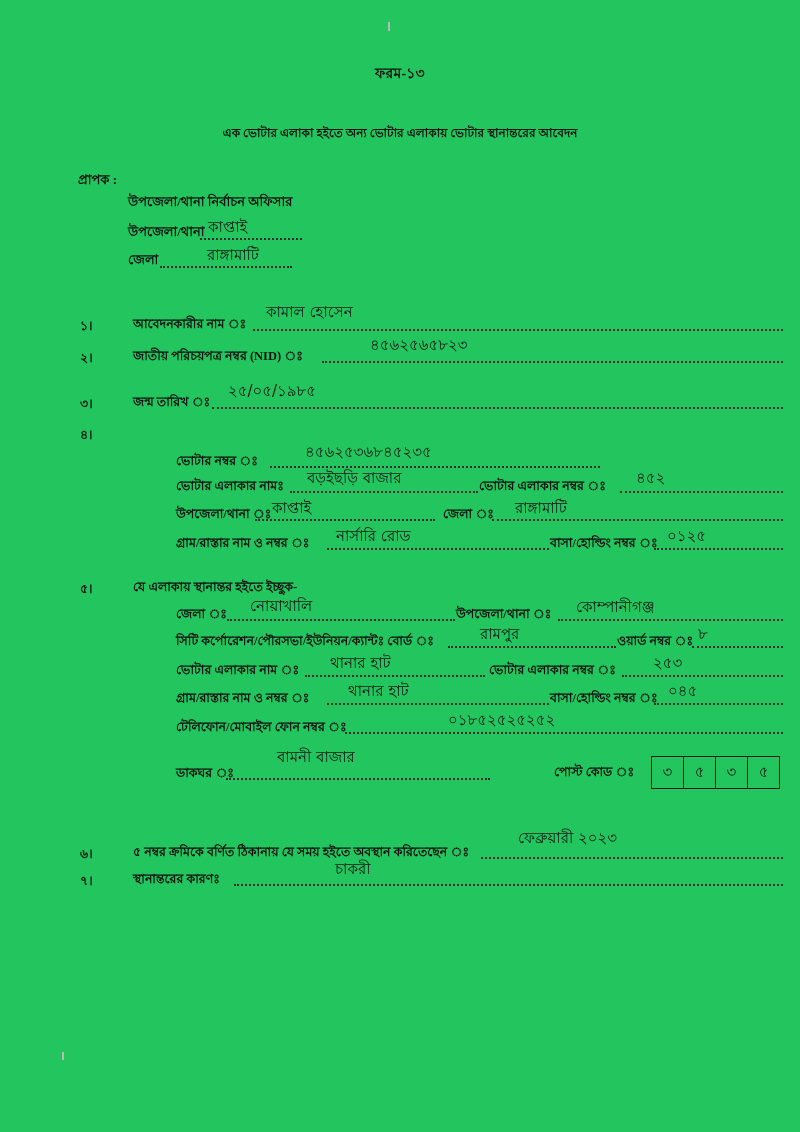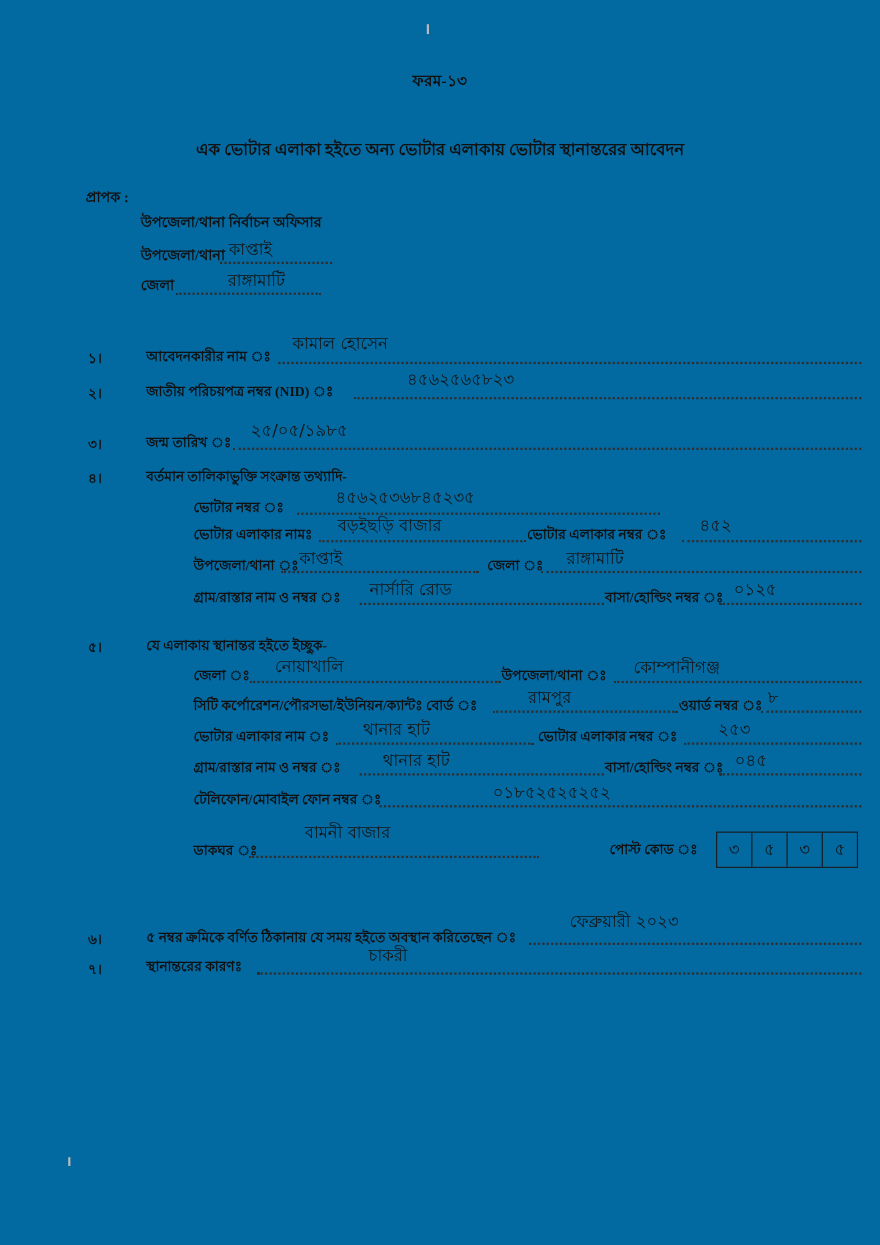--- a/index.html
+++ b/index.html
@@ -8,21 +8,21 @@
     background: #ffffff;
   }
   body {
     font-family: "Liberation Serif", "DejaVu Serif", serif;
     color: #111111;
   }
   .page {
     position: relative;
     width: 800px;
     height: 1132px;
-    background: #0369a1;
+    background: #22c55e;
     overflow: hidden;
   }
   
   .form-no {
     position: absolute;
     top: 62px;
     left: 0;
     width: 800px;
     text-align: center;
     font-size: 14px;
@@ -37,21 +37,21 @@
     text-align: center;
     font-size: 13.5px;
     font-weight: bold;
   }
   .doc-title {
     position: absolute;
     top: 124px;
     left: 0;
     width: 800px;
     text-align: center;
-    font-size: 15px;
+    font-size: 12px;
     font-weight: bold;
   }
   
   .recipient-label {
     position: absolute;
     top: 170px;
     left: 78px;
     font-size: 13px;
     font-weight: bold;
   }
@@ -158,21 +158,20 @@
   <div class="item-label" style="top:347px;">জাতীয় পরিচয়পত্র নম্বর (NID) ঃ</div>
   <div class="fill" style="top:361px; left:322px; width:461px;"></div>
   <div class="hw" style="top:333px; left:330px;margin-left:40px;">৪৫৬২৫৬৫৮২৩</div>
 
   <div class="item-num" style="top:395px;">৩।</div>
   <div class="item-label" style="top:393px;">জন্ম তারিখ ঃ</div>
   <div class="fill" style="top:407px; left:212px; width:571px;"></div>
   <div class="hw" style="top:379px; left:228px;">২৫/০৫/১৯৮৫</div>
 
   <div class="item-num" style="top:426px;">৪।</div>
-  <div class="item-label" style="top:424px;">বর্তমান তালিকাভুক্তি সংক্রান্ত তথ্যাদি-</div>
 
   <div class="sub-label" style="top:452px; left:176px;">ভোটার নম্বর ঃ</div>
   <div class="fill" style="top:466px; left:270px; width:330px;"></div>
   <div class="hw" style="top:440px; left:305px;">৪৫৬২৫৩৬৮৪৫২৩৫</div>
 
   <div class="sub-label" style="top:477px; left:176px;">ভোটার এলাকার নামঃ</div>
   <div class="fill" style="top:491px; left:290px; width:188px;"></div>
   <div class="hw" style="top:466px; left:307px;">বড়ইছড়ি বাজার</div>
 
   <div class="sub-label" style="top:477px; left:479px;">ভোটার এলাকার নম্বর ঃ</div>

